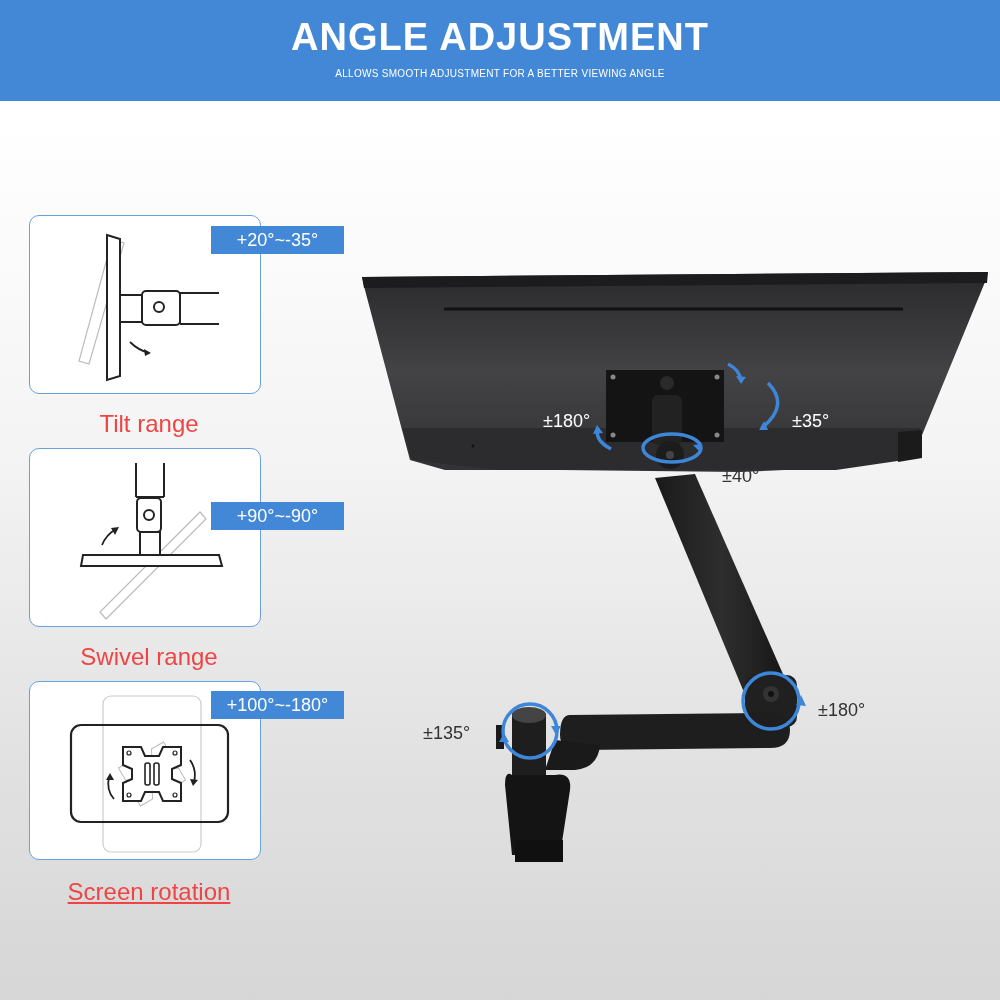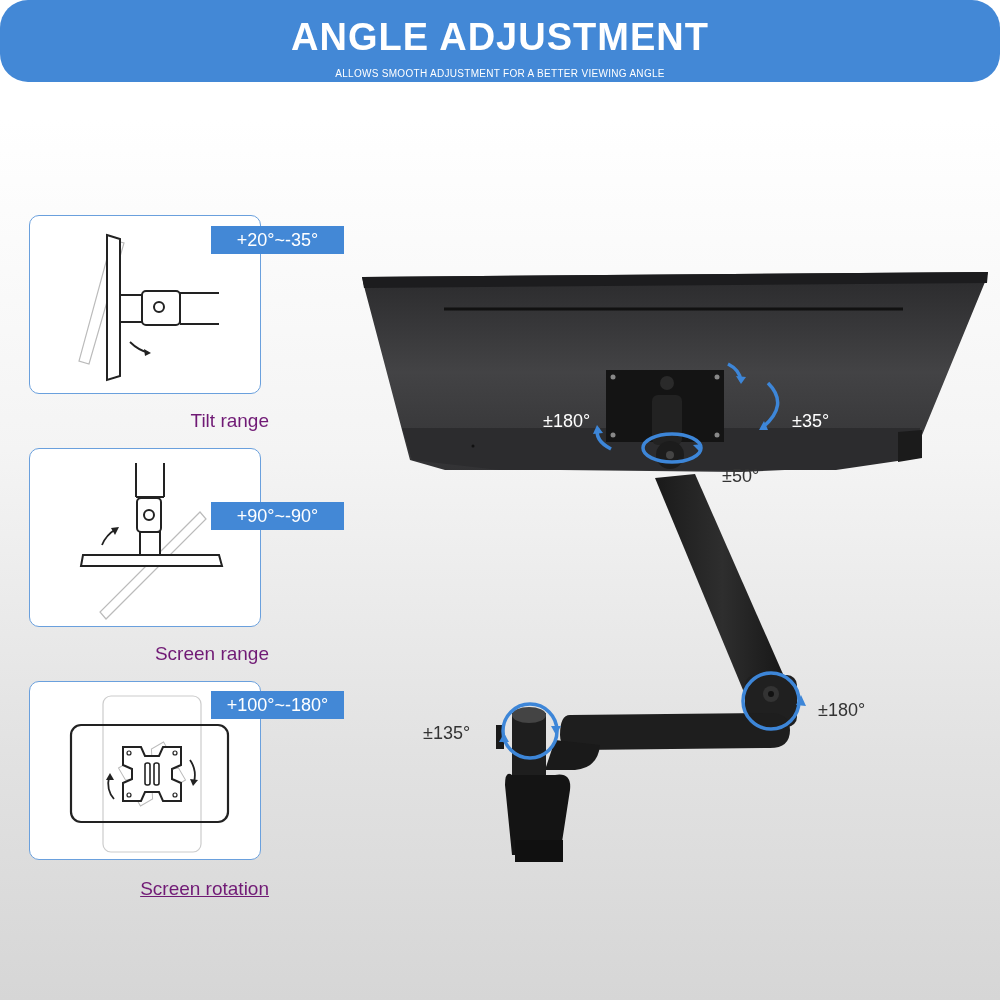--- a/index.html
+++ b/index.html
@@ -2,22 +2,22 @@
 <html><head>
 <meta charset="utf-8">
 <style>
   html, body { margin:0; padding:0; }
   body {
     width:1000px; height:1000px; overflow:hidden; position:relative;
     font-family:"Liberation Sans", sans-serif;
     background: linear-gradient(180deg, #ffffff 0%, #ffffff 12%, #f4f4f4 45%, #e2e2e2 75%, #d6d6d6 100%);
   }
   .banner {
-    position:absolute; left:0; top:0; width:1000px; height:82px;
-    background:#4388d6; color:#fff; text-align:center;border-radius:28px;
+    position:absolute; left:0; top:0; width:1000px; height:101px;
+    background:#4388d6; color:#fff; text-align:center;
   }
   .banner .title {
     position:absolute; left:0; right:0; top:16px;
     font-size:38px; font-weight:bold; letter-spacing:1px;
   }
   .banner .subtitle {
     position:absolute; left:0; right:0; top:68px;
     font-size:10px; letter-spacing:0.3px;
   }
   .card {
@@ -25,22 +25,22 @@
     background:#fff; border:1.5px solid #6aa0dd; border-radius:10px;
     box-sizing:border-box; overflow:hidden;
   }
   .card svg { position:absolute; left:0; top:0; }
   .badge {
     position:absolute; left:211px; height:28px; width:133px;
     background:#4388d6; color:#fff; font-size:18px;
     line-height:28px; text-align:center;
   }
   .caption {
-    position:absolute; left:29px; width:240px; text-align:right;
-    font-size:19px; color:#701a75;
+    position:absolute; left:29px; width:240px; text-align:center;
+    font-size:24px; color:#ef4444;
   }
   .scene { position:absolute; left:0; top:0; }
   .angle-label {
     position:absolute; font-size:18px;
   }
   .angle-label.light { color:#ffffff; }
   .angle-label.dark { color:#333333; }
 </style>
 </head>
 <body>
@@ -83,21 +83,21 @@
     <circle cx="119" cy="66" r="5" fill="none" stroke="#222" stroke-width="2"></circle>
     <rect x="110" y="83" width="20" height="23" fill="#fff" stroke="#222" stroke-width="2"></rect>
 
     <polygon points="53,106 189,106 192,117 51,117" fill="#fff" stroke="#222" stroke-width="2"></polygon>
 
     <path d="M72,96 Q76,86 86,80" fill="none" stroke="#222" stroke-width="1.8"></path>
     <polygon points="89,78 81,79 85,86" fill="#222"></polygon>
   </svg>
 </div>
 <div class="badge" style="top:458px;margin-top:44px;">+90°~-90°</div>
-<div class="caption" style="top:643px;">Screen range</div>
+<div class="caption" style="top:643px;">Swivel range</div>
 
 <div class="card" style="top:681px;">
   <svg width="232" height="179">
 
     <rect x="73" y="14" width="98" height="156" rx="8" fill="none" stroke="#ccc" stroke-width="1.2"></rect>
 
     <rect x="41" y="43" width="157" height="97" rx="10" fill="none" stroke="#222" stroke-width="2.2"></rect>
 
     <g transform="rotate(-30 122 92)" stroke="#bbb" stroke-width="1" fill="none">
       <path d="M96,70 h14 l4,8 h16 l4,-8 h14 v14 l-8,4 v8 l8,4 v14 h-14 l-4,-8 h-16 l-4,8 h-14 v-14 l8,-4 v-8 l-8,-4 z"></path>
@@ -198,15 +198,15 @@
     <polygon points="597,425 593,434 603,433"></polygon>
     <polygon points="700,452 693,445 702,444"></polygon>
     <polygon points="796,705 801,695 806,706"></polygon>
     <polygon points="504,733 499,742 509,742"></polygon>
     <polygon points="556,735 551,726 561,726"></polygon>
   </g>
 </svg>
 
 <div class="angle-label light" style="left:543px; top:411px;">±180°</div>
 <div class="angle-label light" style="left:792px; top:411px;">±35°</div>
-<div class="angle-label dark" style="left:722px; top:466px;">±50°</div>
+<div class="angle-label dark" style="left:722px; top:466px;">±40°</div>
 <div class="angle-label dark" style="left:818px; top:700px;">±180°</div>
 <div class="angle-label dark" style="left:423px; top:723px;">±135°</div>
 
 </body></html>

